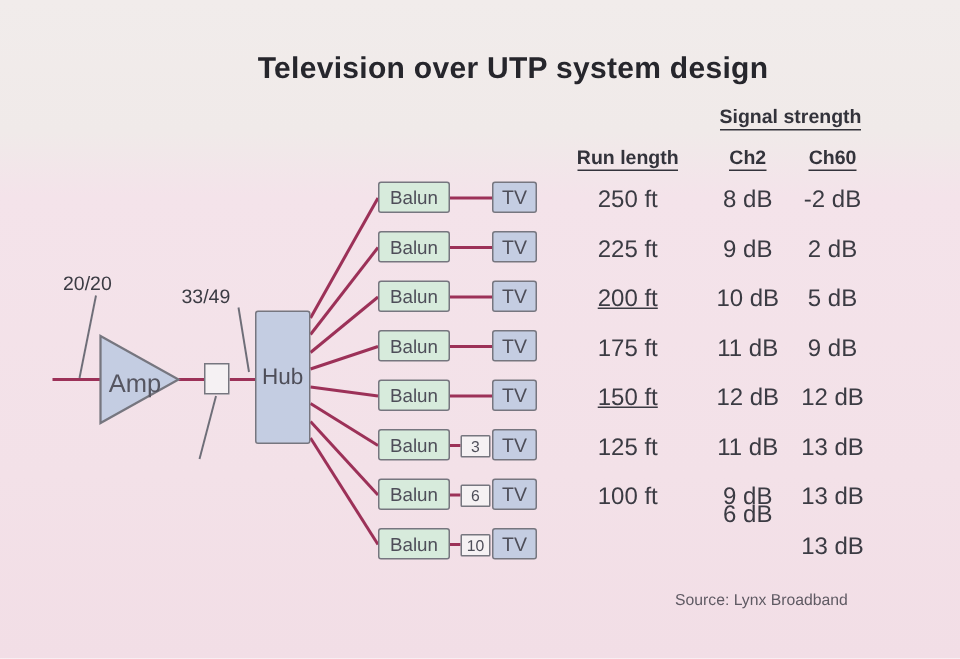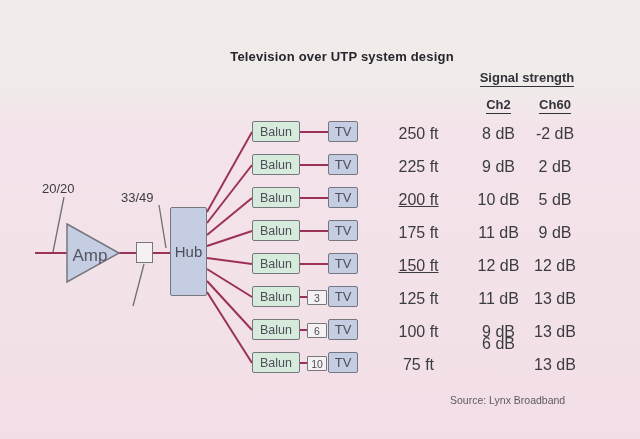--- a/index.html
+++ b/index.html
@@ -2,22 +2,22 @@
 <html><head>
 <meta charset="utf-8">
 <style>
   html,body { margin:0; padding:0; }
   .canvas {
     position:relative; width:640px; height:439px; overflow:hidden;
     font-family:"Liberation Sans", sans-serif;
     background:linear-gradient(180deg,#f1eceb 0%, #f0eae9 20%, #f4e3ea 30%, #f3e1e8 72%, #f2dee6 100%);
   }
   .title {
-    position:absolute; top:31px; left:0; right:0; margin:18px;
-    text-align:center; font-size:13px; font-weight:bold; color:#26262c; letter-spacing:.2px;padding-left:44px;
+    position:absolute; top:31px; left:0; right:0; margin:4px;
+    text-align:center; font-size:20px; font-weight:bold; color:#26262c; letter-spacing:.2px;padding-left:44px;
   }
   .wires { position:absolute; top:0; left:0; }
   .box {
     position:absolute; box-sizing:border-box; border:1.5px solid #76767f; border-radius:2px;
     display:flex; align-items:center; justify-content:center; color:#4e4e59;
   }
   .balun { left:252px; width:48px; height:21px; background:#d7ebdc; font-size:12.5px; }
   .tv    { left:328px; width:30px; height:21px; background:#c4cde2; font-size:13px; }
   .att   { left:307px; width:20px; height:15px; background:#f5f1f3; font-size:10.5px; border-radius:1px; }
   .hub   { left:170px; top:207px; width:37px; height:89px; background:#c4cde2; font-size:15px; }
@@ -97,20 +97,21 @@
   <div class="box tv" style="top:121px;">TV</div>
   <div class="box tv" style="top:154px;">TV</div>
   <div class="box tv" style="top:187px;">TV</div>
   <div class="box tv" style="top:220px;">TV</div>
   <div class="box tv" style="top:253px;">TV</div>
   <div class="box tv" style="top:286px;">TV</div>
   <div class="box tv" style="top:319px;">TV</div>
   <div class="box tv" style="top:352px;">TV</div>
 
   <div class="thead" style="left:462px; top:70px; width:130px;"><span>Signal strength</span></div>
+  <div class="thead c-run" style="top:97px;"><span>Run length</span></div>
   <div class="thead c-ch2" style="top:97px;"><span>Ch2</span></div>
   <div class="thead c-ch60" style="top:97px;"><span>Ch60</span></div>
 
   <div class="cell c-run" style="top:125px;">250 ft</div>
   <div class="cell c-ch2" style="top:125px;">8 dB</div>
   <div class="cell c-ch60" style="top:125px;">-2 dB</div>
 
   <div class="cell c-run" style="top:158px;">225 ft</div>
   <div class="cell c-ch2" style="top:158px;">9 dB</div>
   <div class="cell c-ch60" style="top:158px;">2 dB</div>
@@ -128,19 +129,18 @@
   <div class="cell c-ch60" style="top:257px;">12 dB</div>
 
   <div class="cell c-run" style="top:290px;">125 ft</div>
   <div class="cell c-ch2" style="top:290px;">11 dB</div>
   <div class="cell c-ch60" style="top:290px;">13 dB</div>
 
   <div class="cell c-run" style="top:323px;">100 ft</div>
   <div class="cell c-ch2" style="top:323px;">9 dB</div>
   <div class="cell c-ch60" style="top:323px;">13 dB</div>
 
-  <div class="cell c-run" style="top:356px;">75 ft</div>
   <div class="cell c-ch2" style="top:335px;">6 dB</div>
   <div class="cell c-ch60" style="top:356px;">13 dB</div>
 
   <div class="source">Source: Lynx Broadband</div>
 
 </div>
 
 </body></html>

